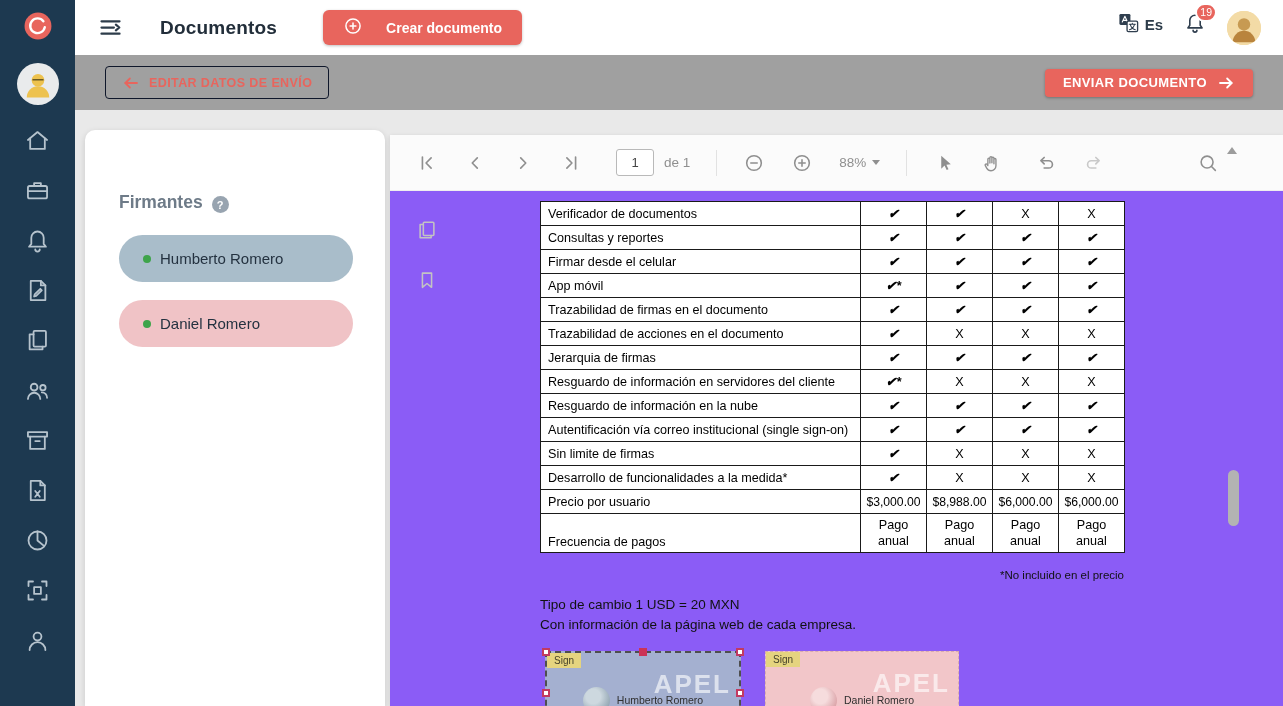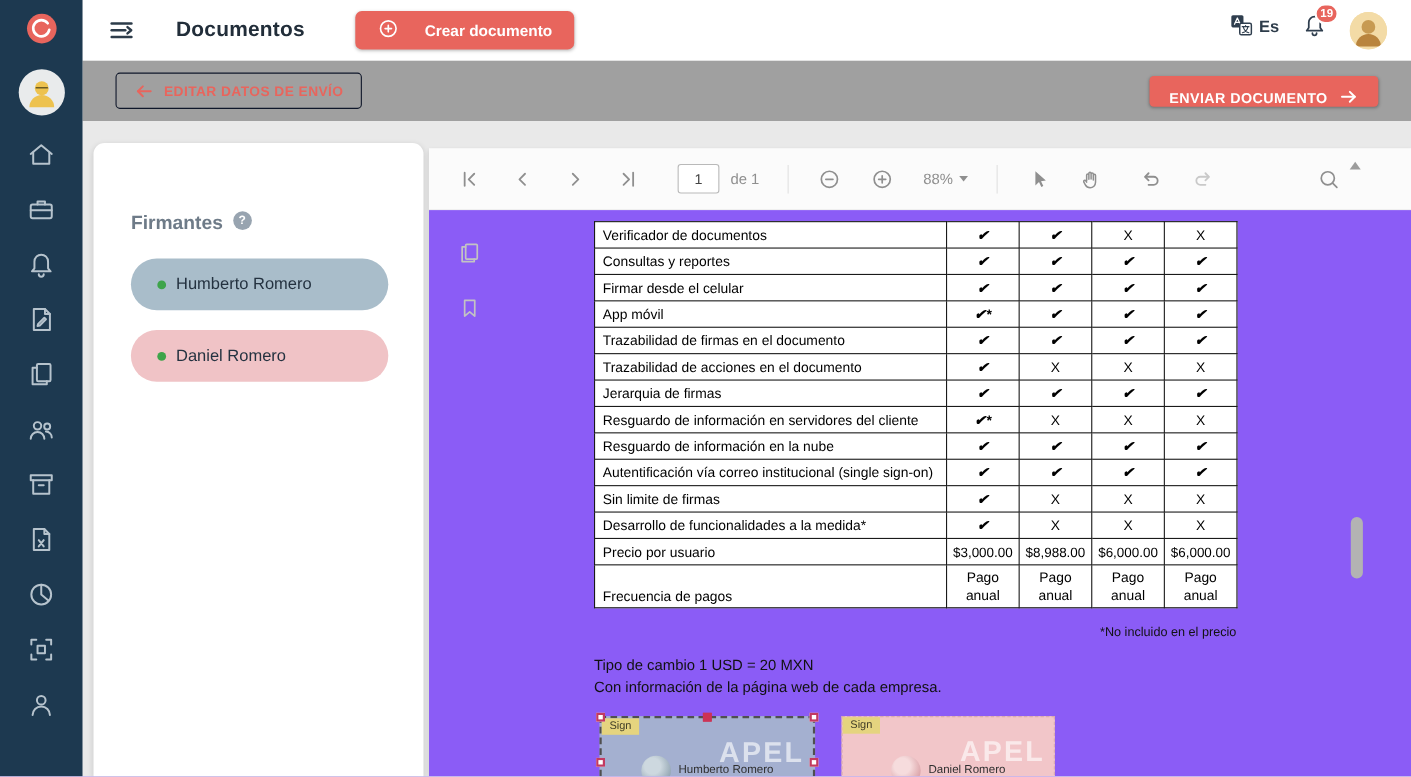--- a/index.html
+++ b/index.html
@@ -23,33 +23,33 @@
   .menu-btn svg{width:27px;height:27px}
   .page-title{font-size:19px;font-weight:bold;color:#222e3a;margin-left:36px;letter-spacing:.2px}
   .create-btn{margin-left:46px;display:flex;align-items:center;gap:23px;background:#e8655d;color:#fff;border:none;border-radius:6px;padding:0 20px;height:35px;font-size:14px;font-weight:bold;cursor:pointer;box-shadow:0 1px 3px rgba(0,0,0,.25)}
   .create-btn svg{width:20px;height:20px}
   .topbar-right{margin-left:auto;display:flex;align-items:flex-start;gap:20px}
   .lang{display:flex;align-items:center;gap:5px;cursor:pointer}
   .lang svg{width:23px;height:23px}
   .lang-label{font-size:15px;font-weight:bold;color:#2d3c4a}
   .notif{position:relative;width:24px;height:24px;color:#2d3c4a;cursor:pointer}
   .notif svg{width:24px;height:24px}
-  .badge{position:absolute;top:-8px;right:-10px;min-width:19px;height:19px;border-radius:10px;background:#e8655d;color:#fff;font-size:10.5px;font-weight:bold;display:flex;align-items:center;justify-content:center;padding:0 3px;border:2px solid #fff}
+  .badge{position:absolute;top:-8px;right:-10px;min-width:19px;height:19px;border-radius:10px;background:#e8655d;color:#fff;font-size:10.5px;font-weight:normal;display:flex;align-items:center;justify-content:center;padding:0 3px;border:2px solid #fff}
   .avatar{width:34px;height:34px;border-radius:50%;overflow:hidden;background:#f3dba6;cursor:pointer}
 
   .actionbar{height:55px;background:#a0a0a0;display:flex;align-items:center;padding:0 30px}
   .edit-btn{display:flex;align-items:center;gap:9px;background:transparent;border:1px solid #0f172a;color:#e8655d;border-radius:4px;height:33px;padding:0 16px;font-size:12.5px;font-weight:bold;letter-spacing:.4px;cursor:pointer}
-  .send-btn{margin-left:auto;display:flex;align-items:flex-end;gap:10px;background:#e8655d;border:none;color:#fff;border-radius:4px;height:28px;padding:0 18px;font-size:13px;font-weight:bold;letter-spacing:.4px;cursor:pointer;box-shadow:0 1px 3px rgba(0,0,0,.3)}
+  .send-btn{margin-left:auto;display:flex;align-items:center;gap:10px;background:#e8655d;border:none;color:#fff;border-radius:4px;height:28px;padding:0 18px;font-size:13px;font-weight:bold;letter-spacing:.4px;cursor:pointer;box-shadow:0 1px 3px rgba(0,0,0,.3)}
   .arrow-icon{width:18px;height:18px}
 
   .content{position:absolute;top:110px;left:0;right:0;bottom:0}
 
   
   .signers-card{position:absolute;left:10px;top:20px;bottom:0;width:300px;background:#fff;border-radius:10px 10px 0 0;box-shadow:0 2px 6px rgba(0,0,0,.14);padding:62px 0 0 34px}
-  .signers-title{display:flex;align-items:flex-start;gap:9px;color:#6e7b88;font-size:17.5px;font-weight:bold}
+  .signers-title{display:flex;align-items:flex-end;gap:9px;color:#6e7b88;font-size:17.5px;font-weight:bold}
   .help{width:17px;height:17px;border-radius:50%;background:#98a4b0;color:#fff;font-size:11px;font-weight:bold;display:flex;align-items:center;justify-content:center;cursor:pointer}
   .pill{width:234px;height:47px;border-radius:26px;display:flex;align-items:center;padding-left:24px;gap:9px;font-size:15px;color:#243240;cursor:pointer}
   .pill-1{background:#a9bdca;margin-top:22px}
   .pill-2{background:#f0c3c6;margin-top:18px}
   .dot{width:8px;height:8px;border-radius:50%;background:#3ea44a;flex:none}
 
   
   .pdf-viewer{position:absolute;left:315px;top:25px;right:0;bottom:0;background:#fff;box-shadow:0 1px 4px rgba(0,0,0,.12)}
   .pdf-toolbar{height:56px;display:flex;align-items:center;padding-left:26px;color:#8f8f8f;background:#fbfbfb;border-bottom:1px solid #efefef;gap:26px}
   .tb-group{display:flex;align-items:center;gap:26px}

